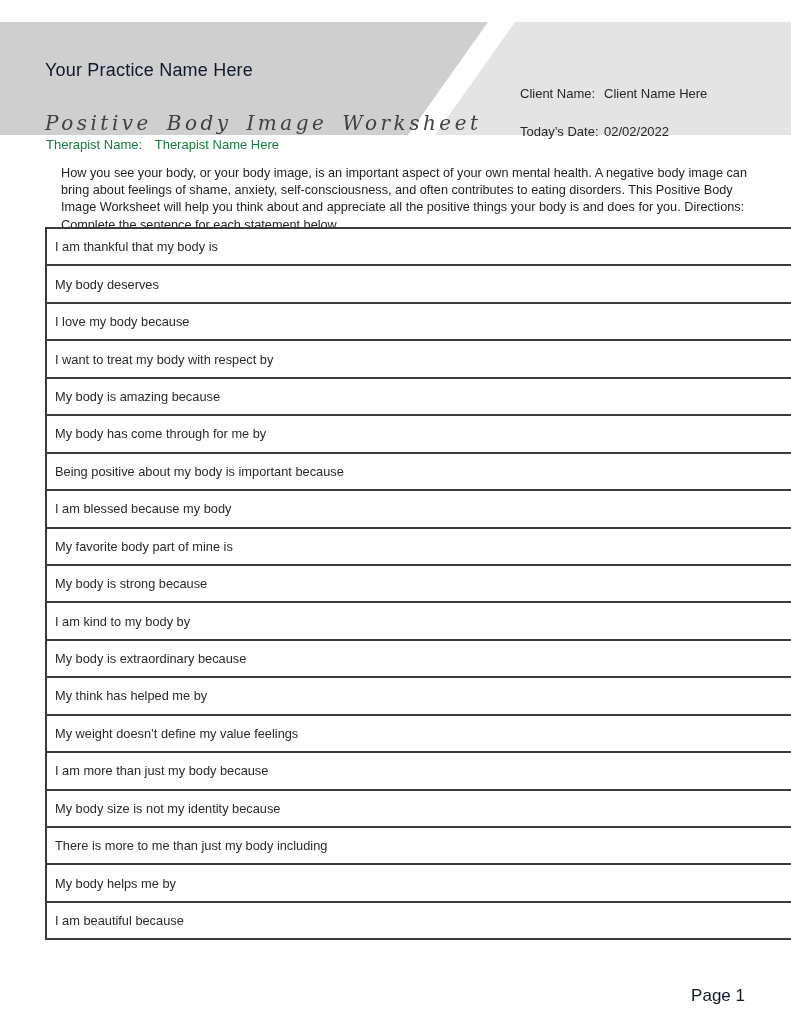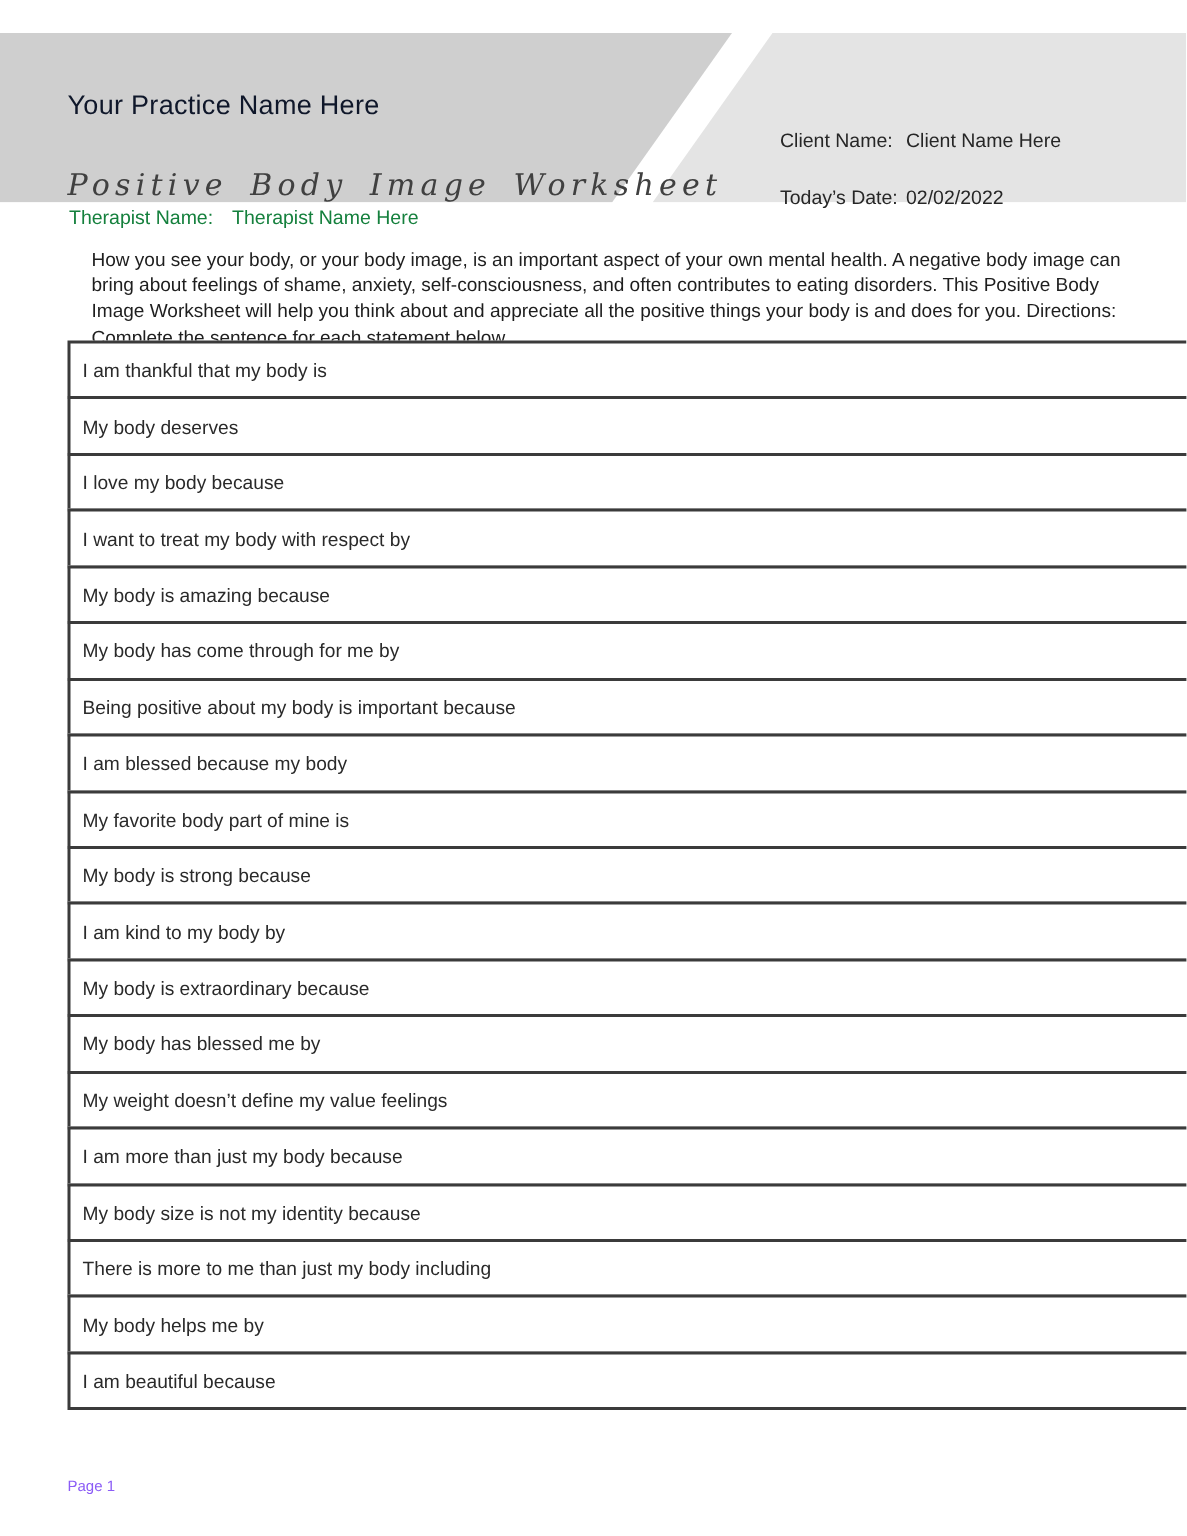--- a/index.html
+++ b/index.html
@@ -53,21 +53,21 @@
     box-sizing:border-box; height:39.45px; margin-top:-2px;
     border:2px solid var(--border-col,#3b3b3b); background:#ffffff;
     display:flex; align-items:center; padding-left:8px;
   }
   .row:first-child { margin-top:0; }
   .prompt { font-size:12.8px; color:#2a2a2a; white-space:nowrap; }
 
   
   .page-footer {
     position:absolute; left:45px; top:986px; width:700px;
-    text-align:left; font-size:10px; color:#8b5cf6;
+    text-align:right; font-size:17px; color:#0f172a;
   }
 </style>
 </head>
 <body>
 
 <div class="page" style="--left-gray: #cfcfcf; --right-gray: #e4e4e4; --border-col: #3b3b3b;">
 
   <div class="header-band">
     <div class="panel-left"></div>
     <div class="panel-right"></div>
@@ -122,21 +122,21 @@
     <div class="row">
         <span class="prompt">My body is strong because</span>
       </div>
     <div class="row">
         <span class="prompt">I am kind to my body by</span>
       </div>
     <div class="row">
         <span class="prompt">My body is extraordinary because</span>
       </div>
     <div class="row">
-        <span class="prompt">My body has blessed me by</span>
+        <span class="prompt">My think has helped me by</span>
       </div>
     <div class="row">
         <span class="prompt">My weight doesn’t define my value feelings</span>
       </div>
     <div class="row">
         <span class="prompt">I am more than just my body because</span>
       </div>
     <div class="row">
         <span class="prompt">My body size is not my identity because</span>
       </div>

